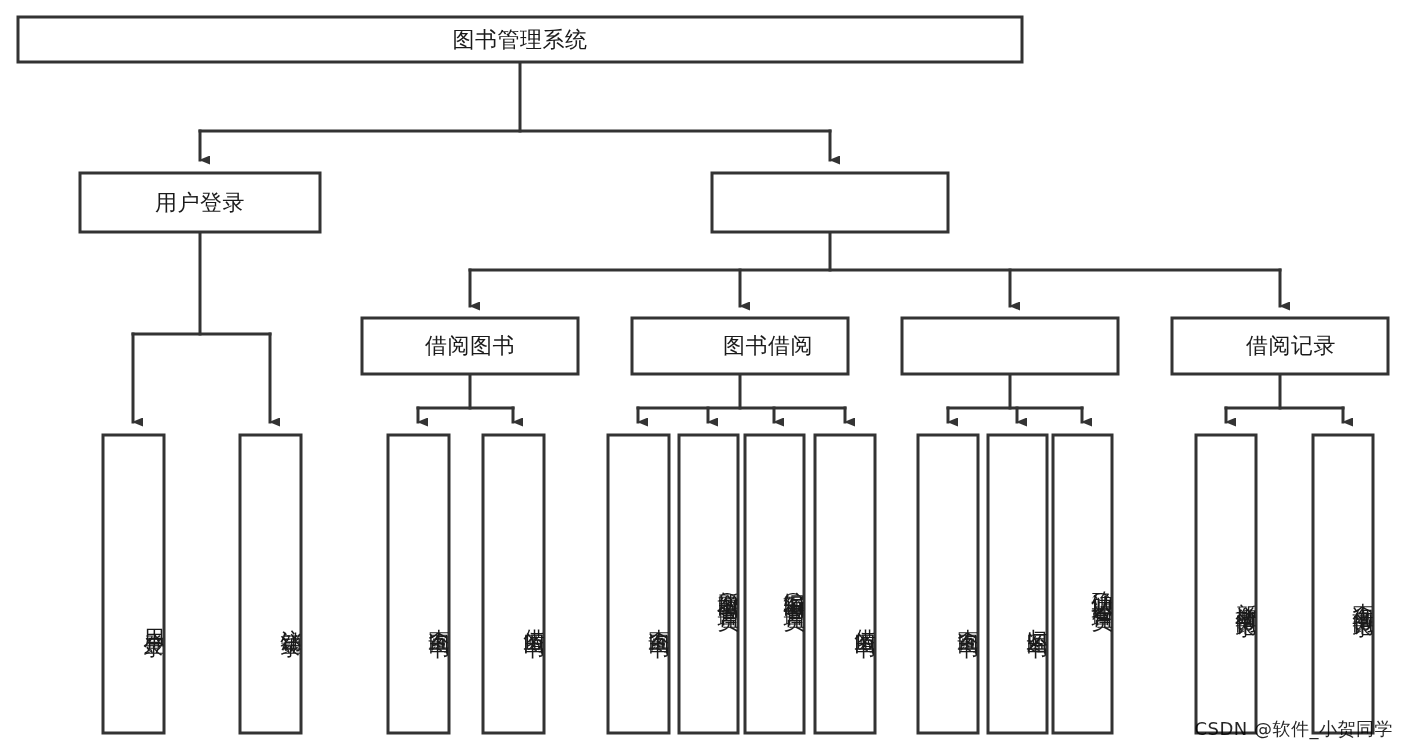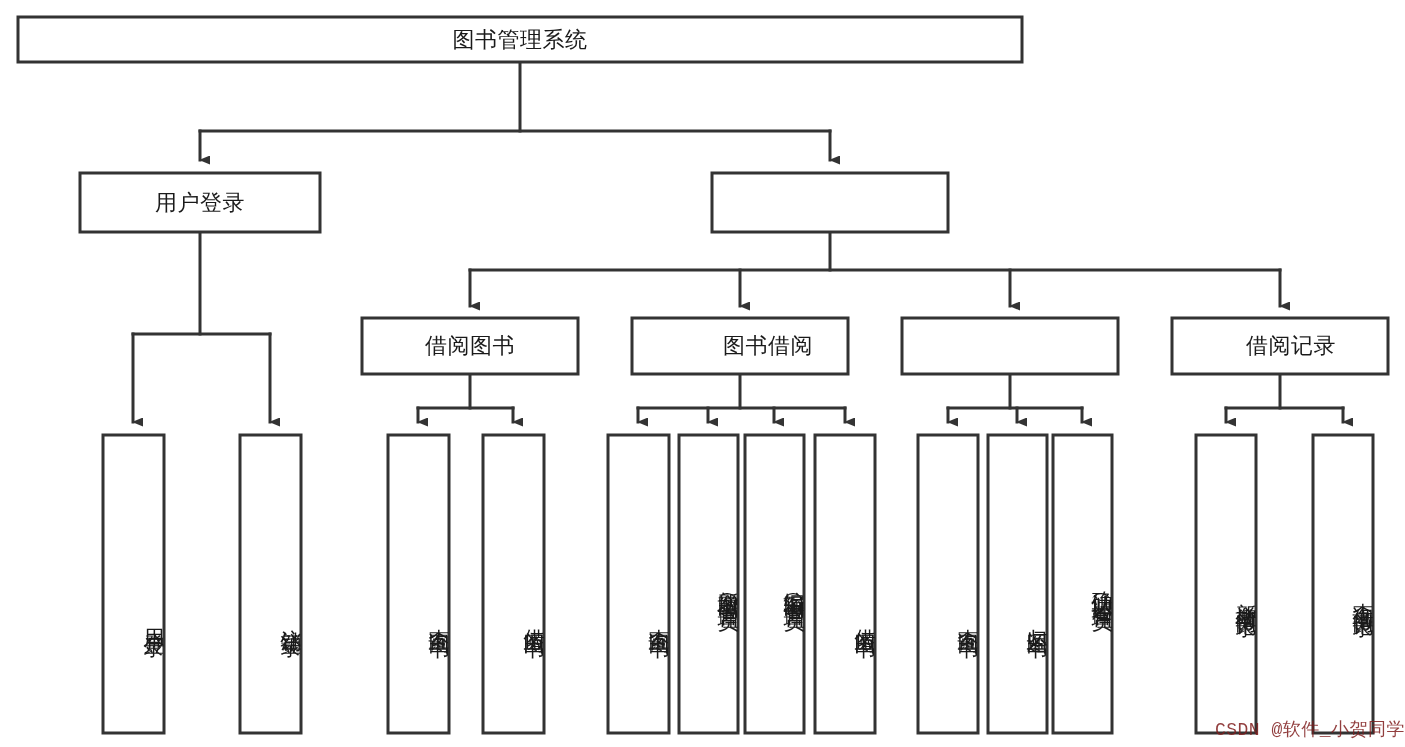--- a/index.html
+++ b/index.html
@@ -57,28 +57,27 @@
     color: #1a1a1a;
     font-size: 21px;
     writing-mode: vertical-rl;
     text-orientation: upright;
     letter-spacing: 3px;
     line-height: 1;
     pointer-events: none;
   }
   .watermark {
     position: absolute;
-    right: 0;
+    right: 12px;
     bottom: 6px;
-    color: #7f1d1d;
+    color: #000000;
     font-size: 18px;
     letter-spacing: 0.5px;
     opacity: 0.85;
     white-space: nowrap;
-    font-family: Liberation Mono, monospace;
   }
 </style>
 </head>
 <body>
 
 <div id="diagram-root">
 
   <svg id="flow-svg" viewBox="0 0 1405 747">
     <defs>
       <marker id="arrow" markerWidth="9" markerHeight="11" refX="4.5" refY="10" orient="auto" markerUnits="userSpaceOnUse">

